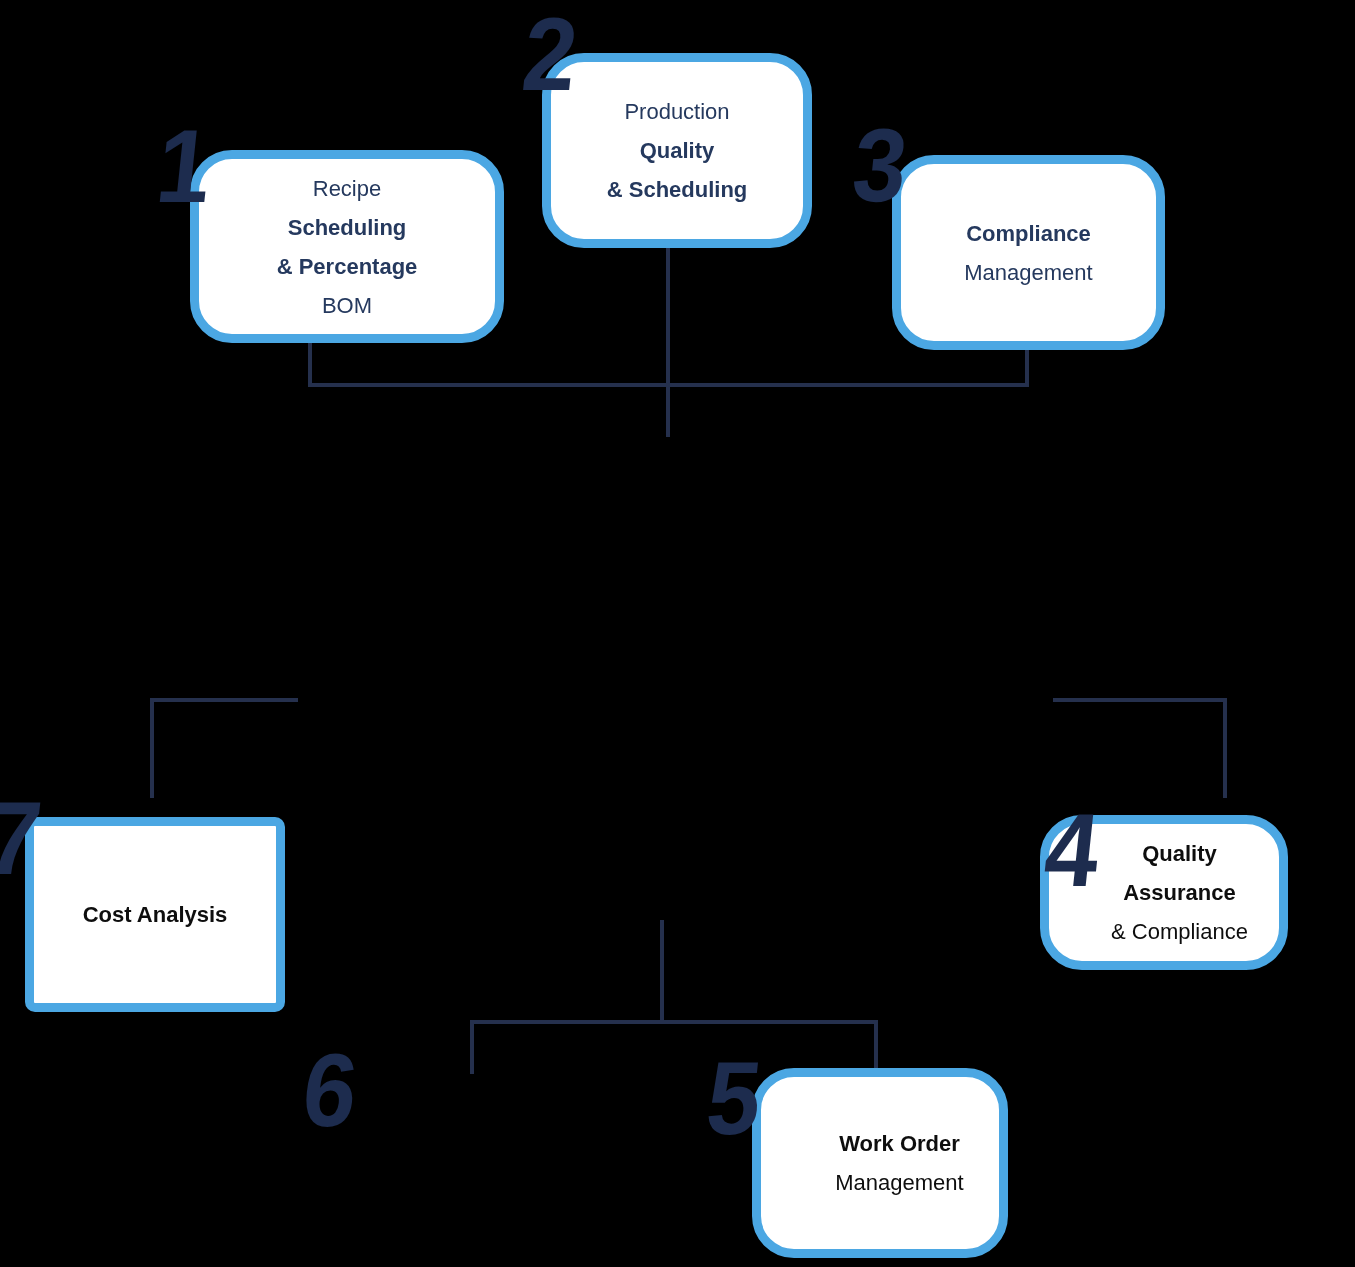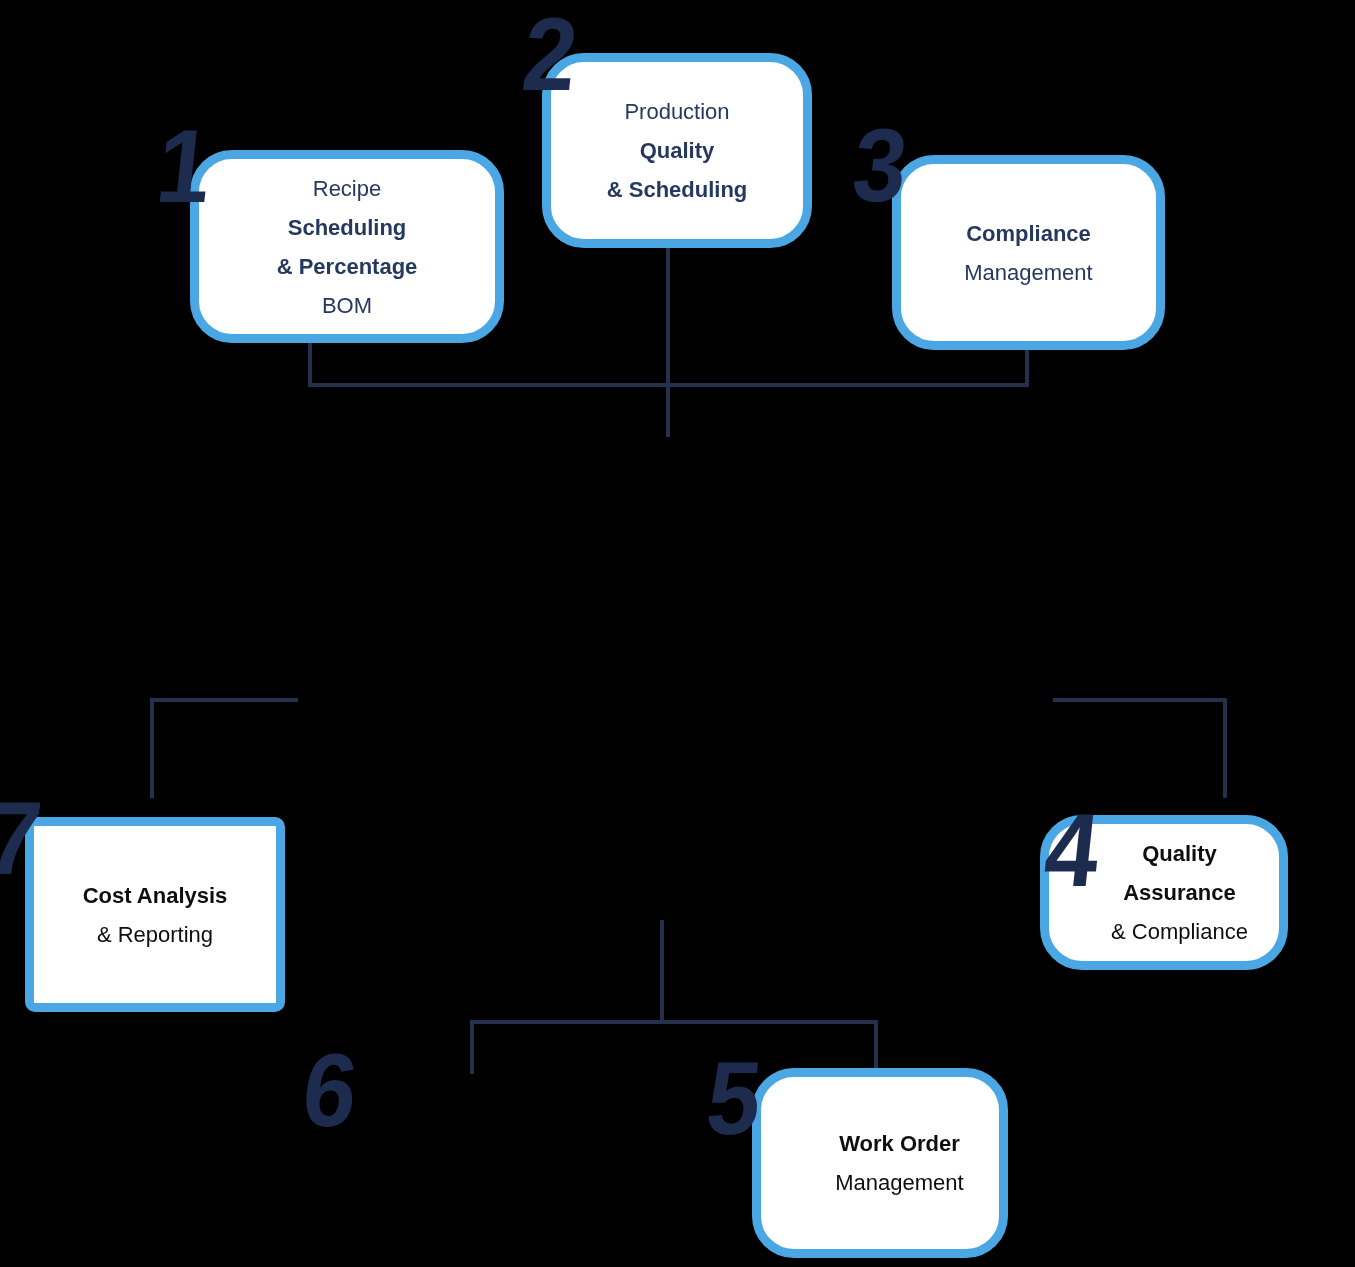--- a/index.html
+++ b/index.html
@@ -99,21 +99,20 @@
   </div>
 
   <div class="node node5 dark">
     <div class="tl b">Work Order</div>
     <div class="tl">Management</div>
   </div>
 
 
   <div class="node node7 dark">
     <div class="tl b">Cost Analysis</div>
-    <div class="tl">&amp; Reporting</div>
   </div>
 
   <div class="num num1">1</div>
   <div class="num num2">2</div>
   <div class="num num3">3</div>
   <div class="num num4">4</div>
   <div class="num num5">5</div>
   <div class="num num6">6</div>
   <div class="num num7">7</div>
 

